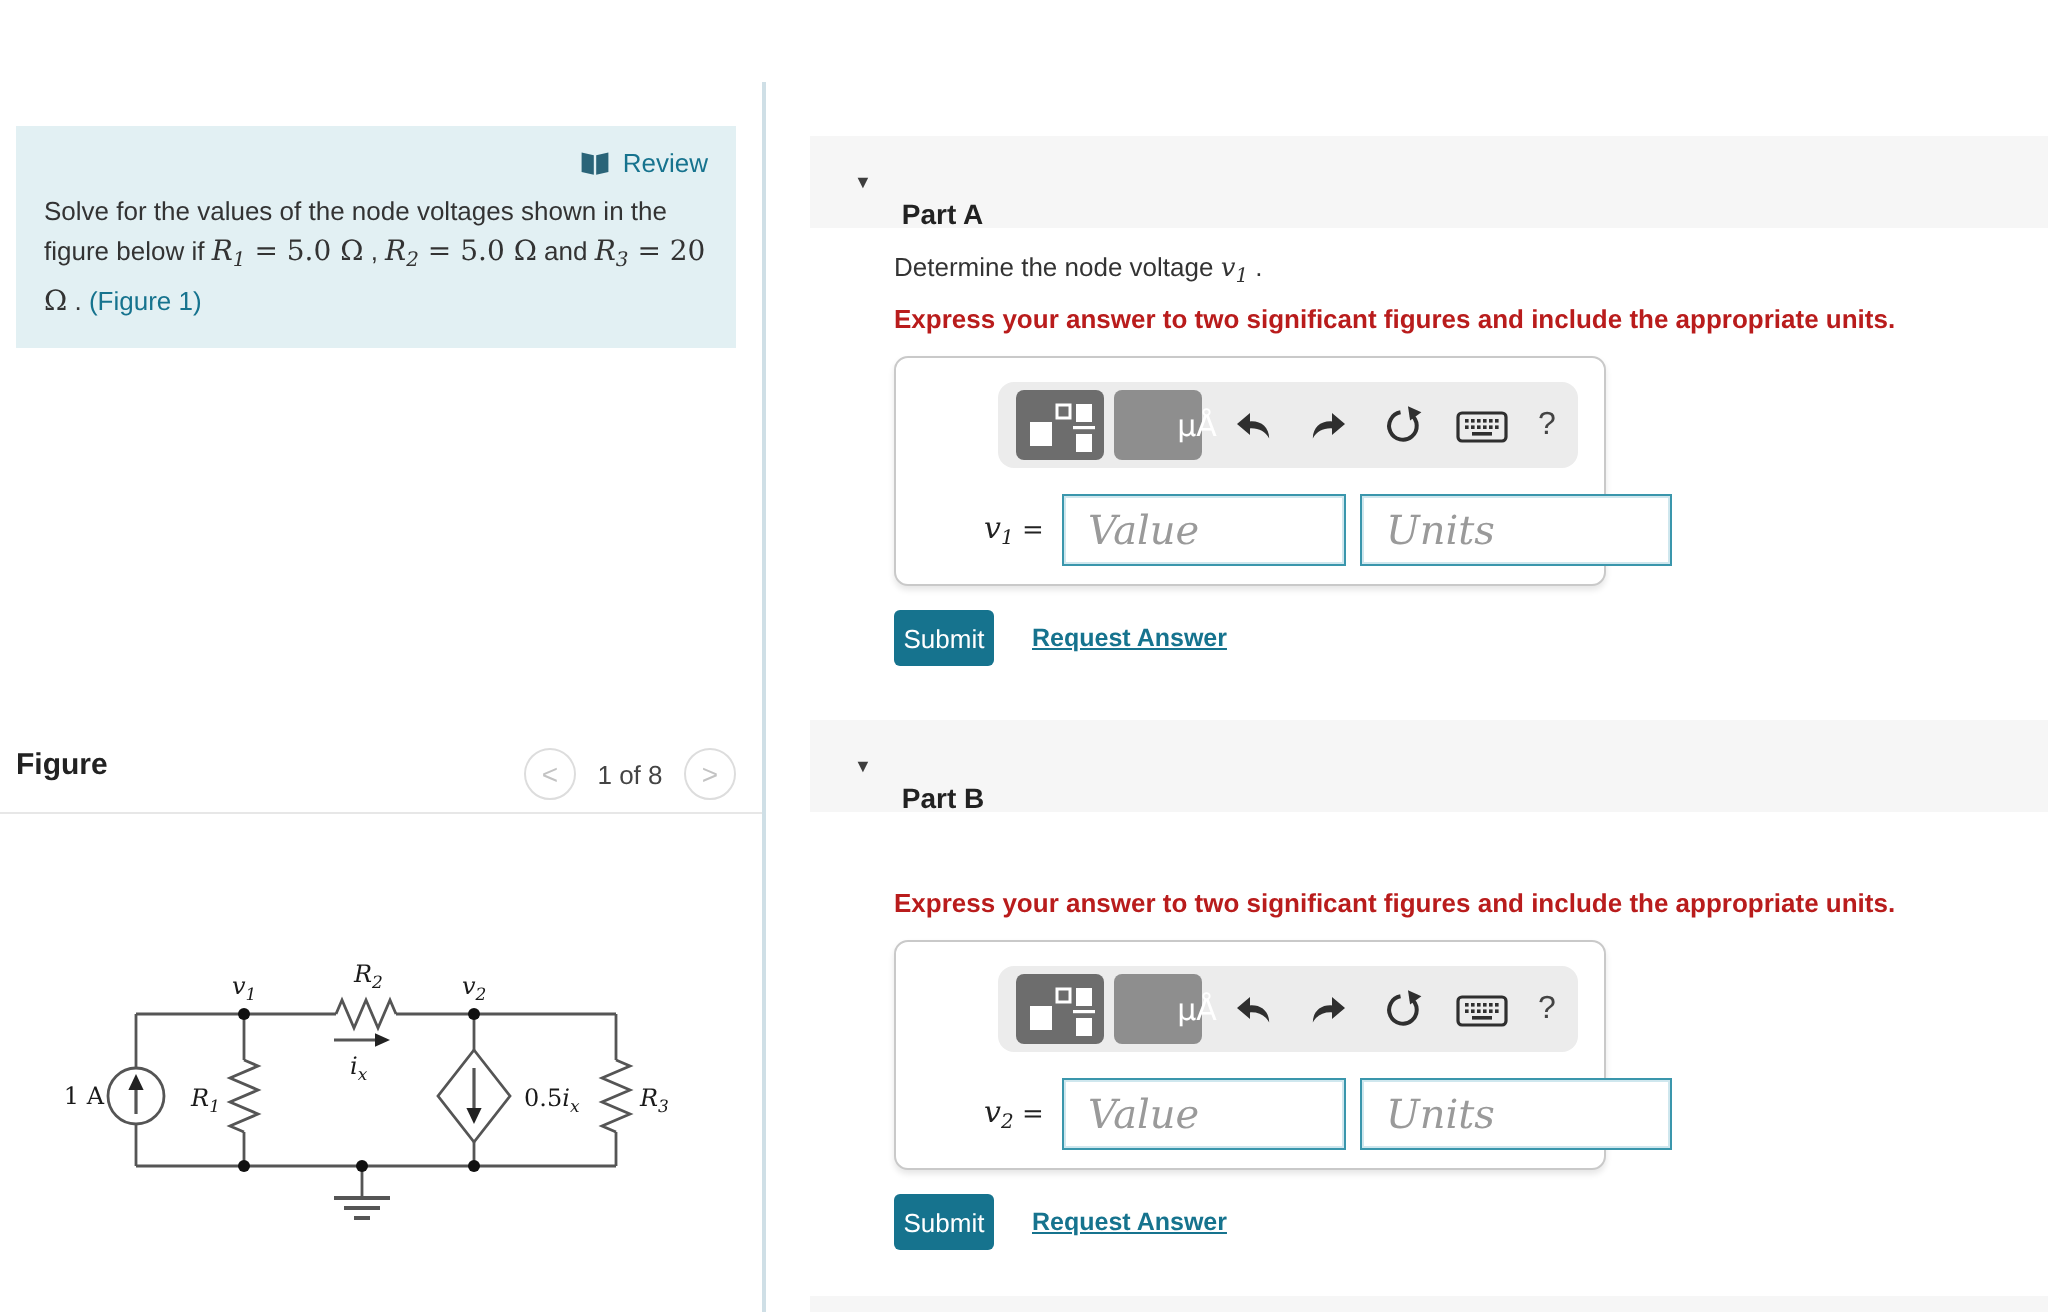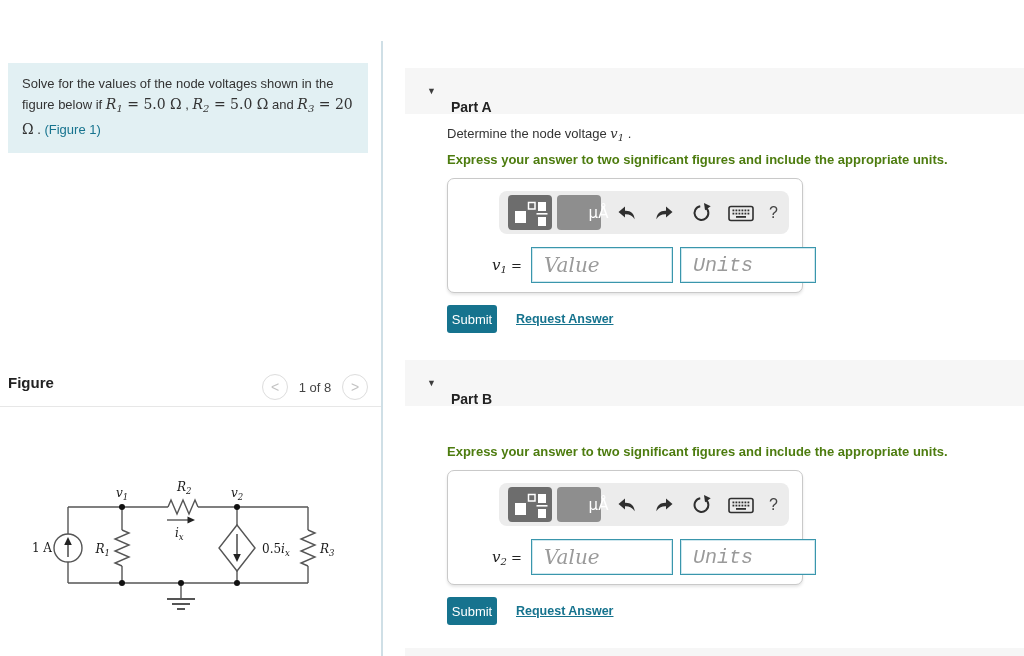--- a/index.html
+++ b/index.html
@@ -37,52 +37,59 @@
   .c-pre { font-family:"DejaVu Serif","Liberation Serif",serif; font-size:12px; }
   .c-base{ font-family:"DejaVu Serif","Liberation Serif",serif; font-style:italic; font-size:12px; }
   .c-sub { font-family:"DejaVu Serif","Liberation Serif",serif; font-style:italic; font-size:8.5px; }
 
   
   .part { position:absolute; left:405px; width:619px; height:280px; }
   .part-header { position:absolute; left:0; top:0; width:619px; height:46px; background:#f6f6f6; display:flex; align-items:center; padding-left:22px; gap:15px; cursor:pointer; }
   .tri { font-size:9px; color:#3d3d3d; }
   .part-title { font-size:14px; font-weight:bold; color:#222;margin-top:32px; }
   .prompt { position:absolute; left:42px; top:58px; font-size:13px; color:#333; }
-  .instruction { position:absolute; left:42px; top:84px; font-size:13px; font-weight:bold; color:#4d7c0f; }
+  .instruction { position:absolute; left:42px; top:84px; font-size:13px; font-weight:bold; color:#b91c1c; }
 
   .ansbox { position:absolute; left:42px; top:110px; width:356px; height:115px; background:#fff; border:1px solid #c9c9c9; border-radius:7px; box-shadow:0 2px 3px rgba(0,0,0,0.10); }
   .toolbar { position:absolute; left:51px; top:12px; width:290px; height:43px; background:#ececec; border-radius:8px; display:flex; align-items:center; padding:0 9px; gap:15px; }
   .tbtn { width:44px; height:35px; border:none; border-radius:4px; display:flex; align-items:center; justify-content:center; cursor:pointer; }
   .tbtn.dark { background:#6d6d6d; margin-right:-10px; }
   .tbtn.mid  { background:#8e8e8e; color:#fff; font-size:15px; font-family:"DejaVu Sans",sans-serif;padding-left:39px; }
   .ticon { display:flex; align-items:center; justify-content:center; cursor:pointer; }
   .thelp { font-size:16px; color:#444; cursor:pointer; }
   .ansrow { position:absolute; left:12px; top:68px; display:flex; align-items:center;margin-left:32px; }
   .anslabel { width:39px; font-size:15px; color:#222; }
   .anslabel .mn { font-size:13px; }
   .ansinput { height:36px; border:1px solid #3a96ac; box-shadow:inset 0 0 0 1px #cfe7ee; background:#fff; padding:16px 12px; font-family:"DejaVu Serif","Liberation Serif",serif; font-style:italic; font-size:20px; color:#333; }
   .ansinput::placeholder { color:#9a9a9a; opacity:1; }
   .ansinput.value { width:142px; margin-right:7px; }
-  .ansinput.units { width:136px;font-family:Liberation Mono, monospace; }
+  .ansinput.units { width:156px; }
 
   .submitrow { position:absolute; left:42px; top:237px; display:flex; align-items:center; gap:19px; }
   .submit { width:50px; height:28px; background:#16738e; color:#fff; border:none; border-radius:3px; font-size:13px; font-family:"Liberation Sans",sans-serif; cursor:pointer; }
   .reqans { font-size:12.5px; font-weight:bold; color:#16738e; text-decoration:underline; cursor:pointer; }
 
   .next-part-bar { position:absolute; left:405px; top:648px; width:619px; height:8px; background:#f6f6f6; }
 </style>
 </head>
 <body>
 
 <div class="screen">
 
 
   <div class="v-divider"></div>
 
   <div class="problem">
+    <div class="review-row">
+      <svg width="15" height="13" viewBox="0 0 15 13">
+        <path d="M0.8 1.2 L6.9 2.6 V12.4 L0.8 11 Z" fill="#2a6478"></path>
+        <path d="M14.2 1.2 L8.1 2.6 V12.4 L14.2 11 Z" fill="#2a6478"></path>
+      </svg>
+      <a class="review-link">Review</a>
+    </div>
     <div class="statement"><span><span>Solve for the values of the node voltages shown in the figure below if </span><span class="mi">R</span><span class="msub">1</span><span class="mn"> = 5.0 Ω</span><span> , </span><span class="mi">R</span><span class="msub">2</span><span class="mn"> = 5.0 Ω</span><span> and </span><span class="mi">R</span><span class="msub">3</span><span class="mn"> = 20 Ω</span><span> . </span></span><a class="fig-link">(Figure 1)</a></div>
   </div>
 
   <div class="fig-head">Figure</div>
   <div class="fig-pager">
     <button class="pager-btn">&lt;</button>
     <span class="pager-text">1 of 8</span>
     <button class="pager-btn">&gt;</button>
   </div>
   <div class="fig-divider"></div>

